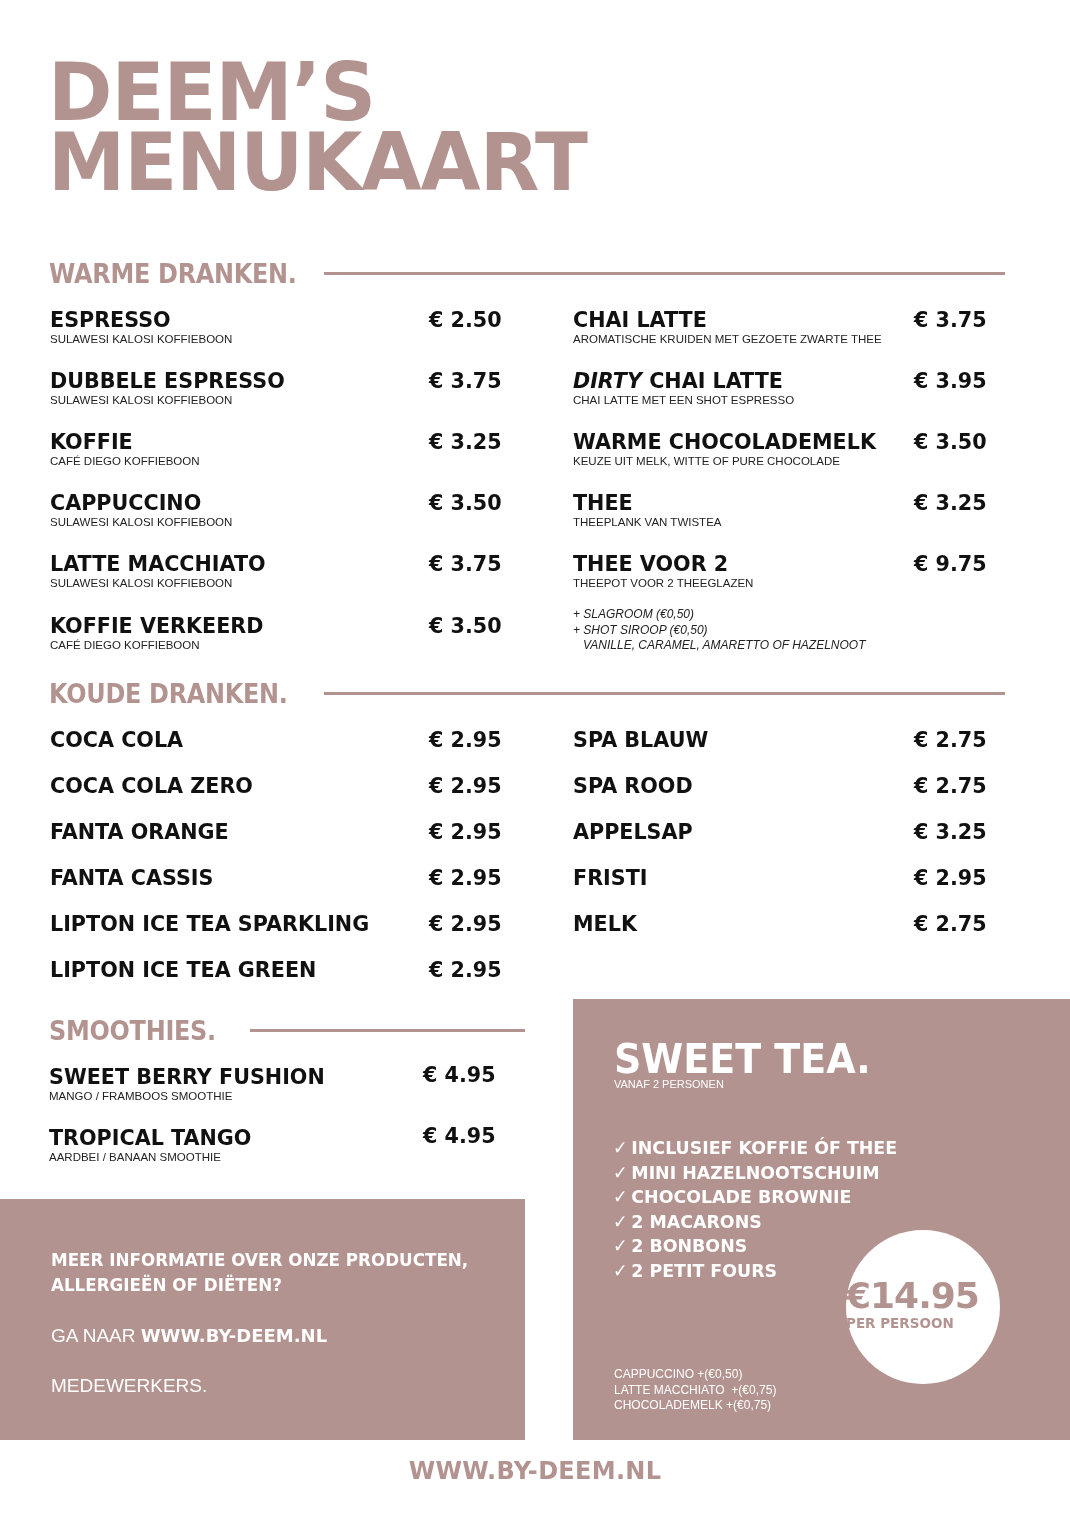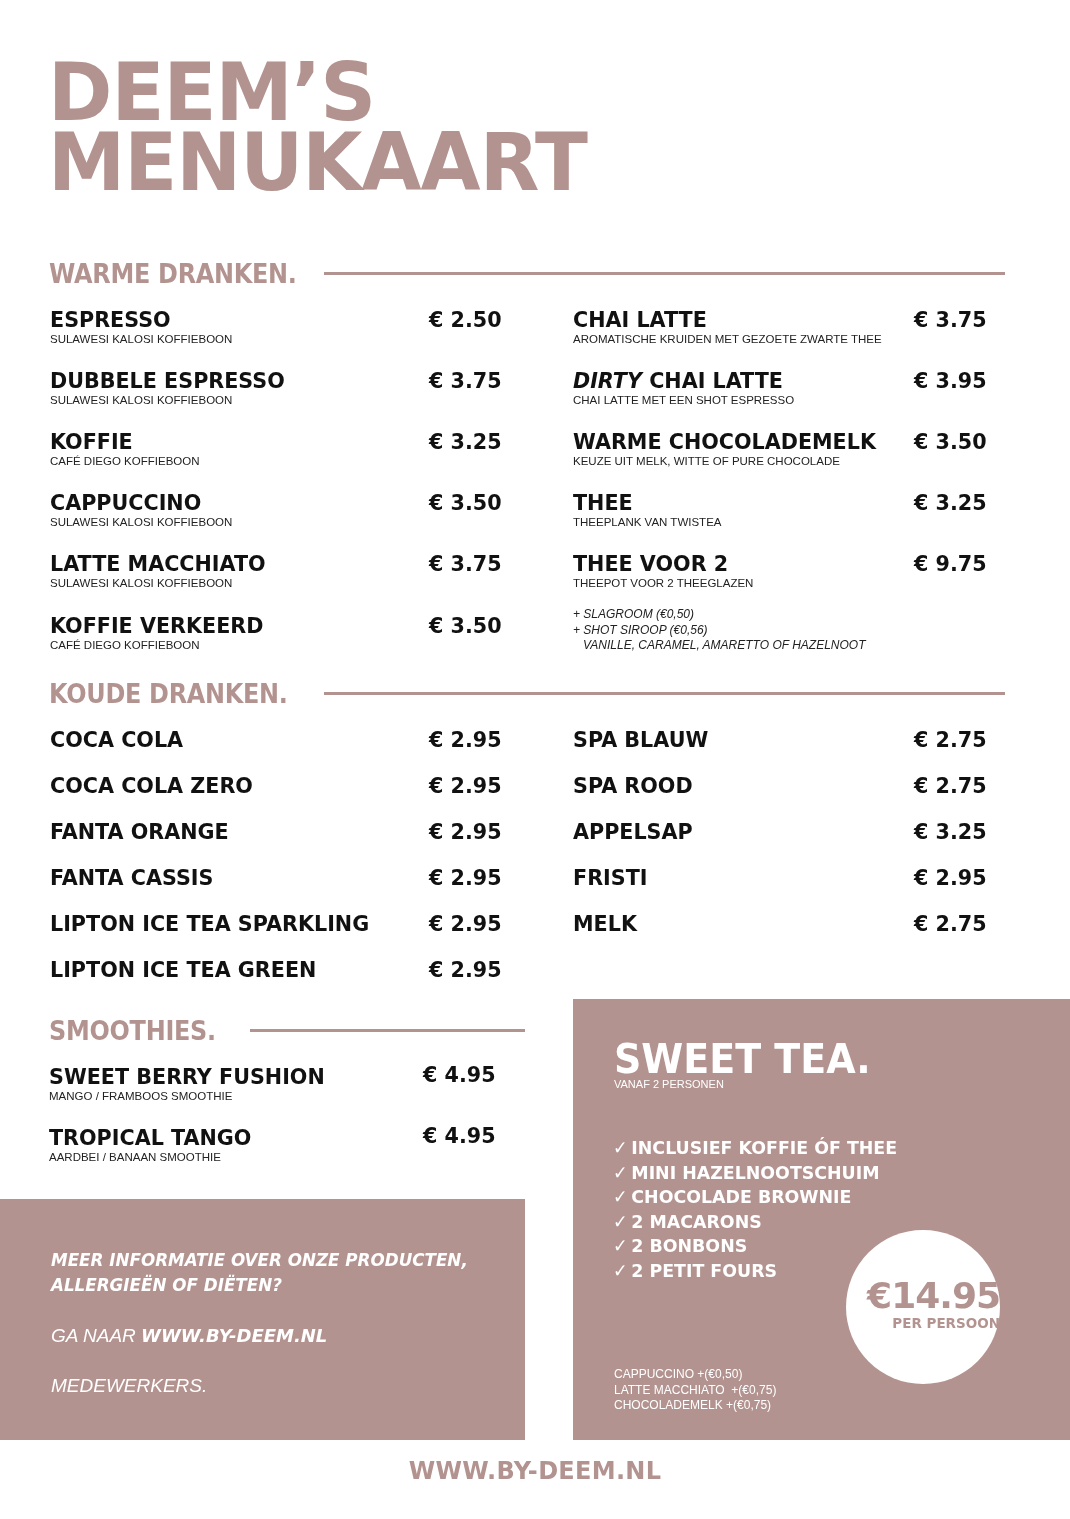--- a/index.html
+++ b/index.html
@@ -70,21 +70,21 @@
   .st-sub { font-family: "Liberation Sans", sans-serif; font-size: 11px; color: #fff; white-space: nowrap; }
   .st-list { list-style: none; margin: 0; padding: 0; }
   .st-list li {
     font-family: "DejaVu Sans", sans-serif;
     font-weight: bold; font-size: 18.5px; line-height: 24.5px; color: #fff; white-space: nowrap;
     transform: scaleX(0.94); transform-origin: left top;
   }
   .st-list .check { font-weight: normal; margin-right: 4px; }
   .circle {
     left: 846px; top: 1230px; width: 154px; height: 154px; border-radius: 50%;
-    background: #fff; text-align: right;
+    background: #fff; text-align: left;
   }
   .circle .big {
     display: block; margin-top: 47px;
     font-family: "DejaVu Sans", sans-serif; font-weight: bold;
     font-size: 36px; line-height: 38px; color: #b3938f; letter-spacing: -1px;
   }
   .circle .small {
     display: block; font-family: "DejaVu Sans", sans-serif; font-weight: bold;
     font-size: 13.5px; line-height: 16px; color: #b3938f;
   }
@@ -149,21 +149,21 @@
   <div class="abs price" style="left:914px; top:430px;">€ 3.50</div>
 
   <div class="abs item-name" style="left:573px; top:491px;">THEE</div>
   <div class="abs item-desc" style="left:573px; top:516px;">THEEPLANK VAN TWISTEA</div>
   <div class="abs price" style="left:914px; top:491px;">€ 3.25</div>
 
   <div class="abs item-name" style="left:573px; top:552px;">THEE VOOR 2</div>
   <div class="abs item-desc" style="left:573px; top:577px;">THEEPOT VOOR 2 THEEGLAZEN</div>
   <div class="abs price" style="left:914px; top:552px;">€ 9.75</div>
 
-  <div class="abs extras" style="left:573px; top:607px;font-style:italic;"><div>+ SLAGROOM (€0,50)</div><div>+ SHOT SIROOP (€0,56)</div><div>   VANILLE, CARAMEL, AMARETTO OF HAZELNOOT</div></div>
+  <div class="abs extras" style="left:573px; top:607px;font-style:italic;"><div>+ SLAGROOM (€0,50)</div><div>+ SHOT SIROOP (€0,50)</div><div>   VANILLE, CARAMEL, AMARETTO OF HAZELNOOT</div></div>
 </div>
 
 <div class="abs section-head" style="left:49px; top:679px;">KOUDE DRANKEN.</div>
 <div class="abs rule" style="left:324px; top:692px; width:681px;"></div>
 
 <div>
   <div class="abs cold-name" style="left:50px; top:728px;">COCA COLA</div>
   <div class="abs price" style="left:429px; top:728px;">€ 2.95</div>
   <div class="abs cold-name" style="left:50px; top:774px;">COCA COLA ZERO</div>
   <div class="abs price" style="left:429px; top:774px;">€ 2.95</div>
@@ -196,21 +196,21 @@
 <div>
   <div class="abs item-name" style="left:49px; top:1065px;">SWEET BERRY FUSHION</div>
   <div class="abs item-desc" style="left:49px; top:1090px;">MANGO / FRAMBOOS SMOOTHIE</div>
   <div class="abs price" style="left:423px; top:1063px;">€ 4.95</div>
 
   <div class="abs item-name" style="left:49px; top:1126px;">TROPICAL TANGO</div>
   <div class="abs item-desc" style="left:49px; top:1151px;">AARDBEI / BANAAN SMOOTHIE</div>
   <div class="abs price" style="left:423px; top:1124px;">€ 4.95</div>
 </div>
 
-<div class="abs box" style="left:0; top:1199px; width:525px; height:241px;font-style:italic;">
+<div class="abs box" style="left:0; top:1199px; width:525px; height:241px;">
   <div class="abs info-bold" style="left:51px; top:48px;">MEER INFORMATIE OVER ONZE PRODUCTEN,</div>
   <div class="abs info-bold" style="left:51px; top:73px;">ALLERGIEËN OF DIËTEN?</div>
   <div class="abs info-reg" style="left:51px; top:124px;"><span style="white-space:pre;">GA NAAR </span><b>WWW.BY-DEEM.NL</b></div>
   <div class="abs info-reg" style="left:51px; top:174px;">MEDEWERKERS.</div>
 </div>
 
 <div class="abs box" style="left:573px; top:999px; width:497px; height:441px;">
   <div class="abs st-title" style="left:41px; top:38px;">SWEET TEA.</div>
   <div class="abs st-sub" style="left:41px; top:79px;">VANAF 2 PERSONEN</div>
   <ul class="abs st-list" style="left:40px; top:137px;">

